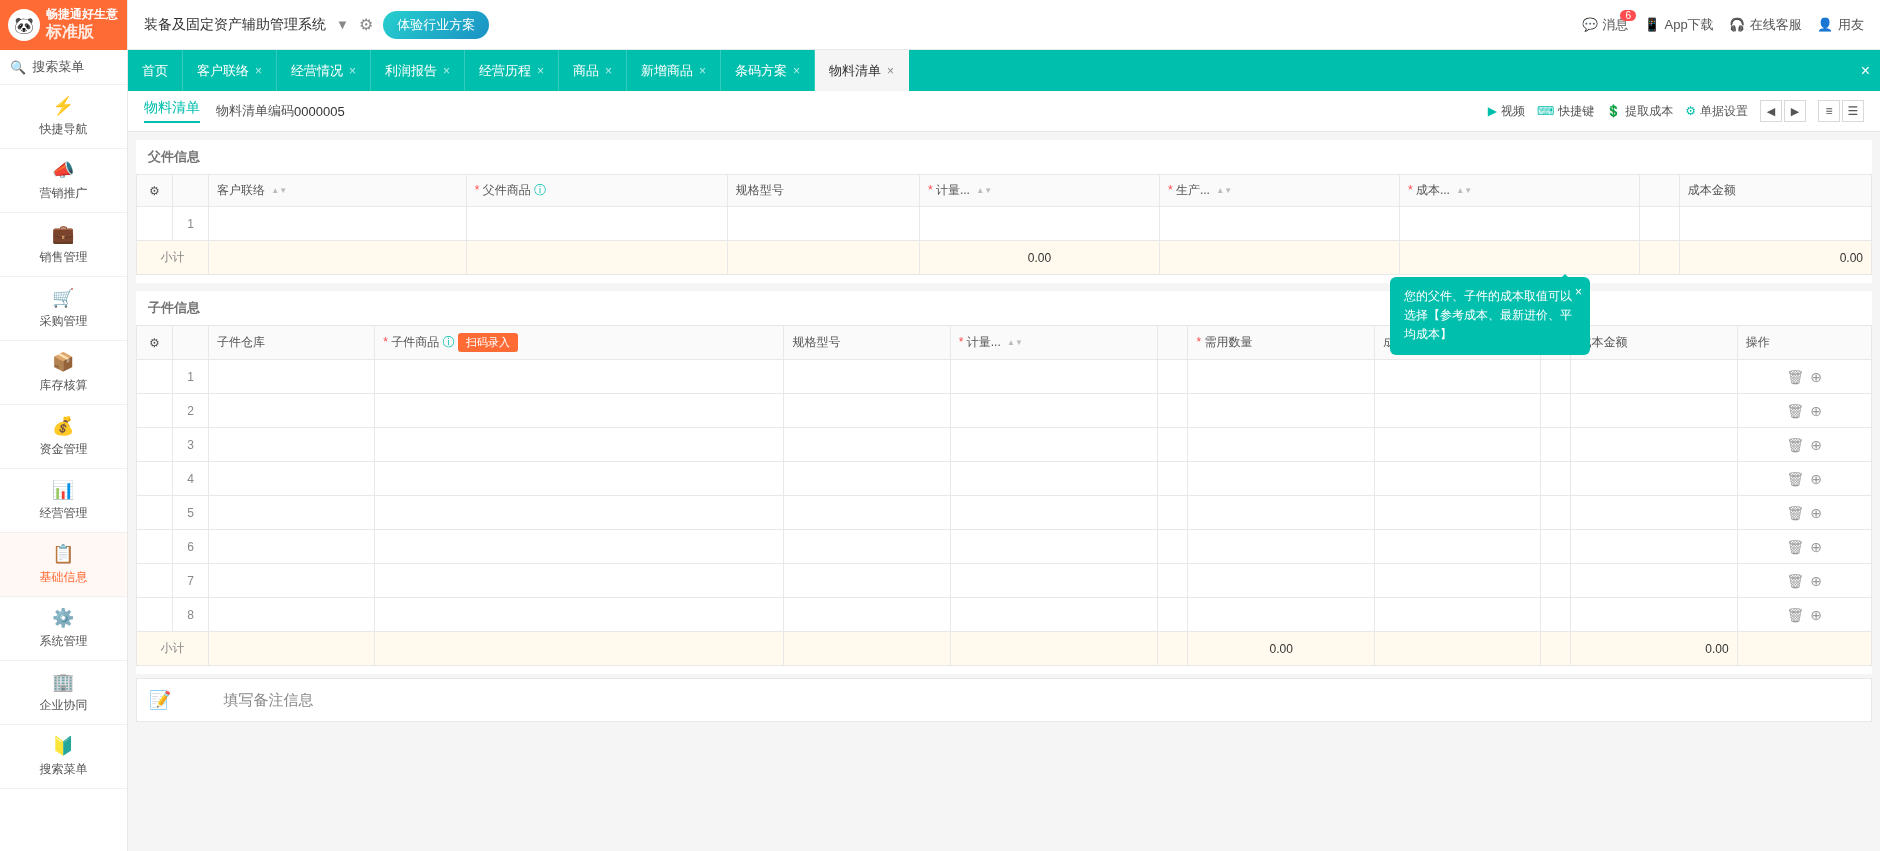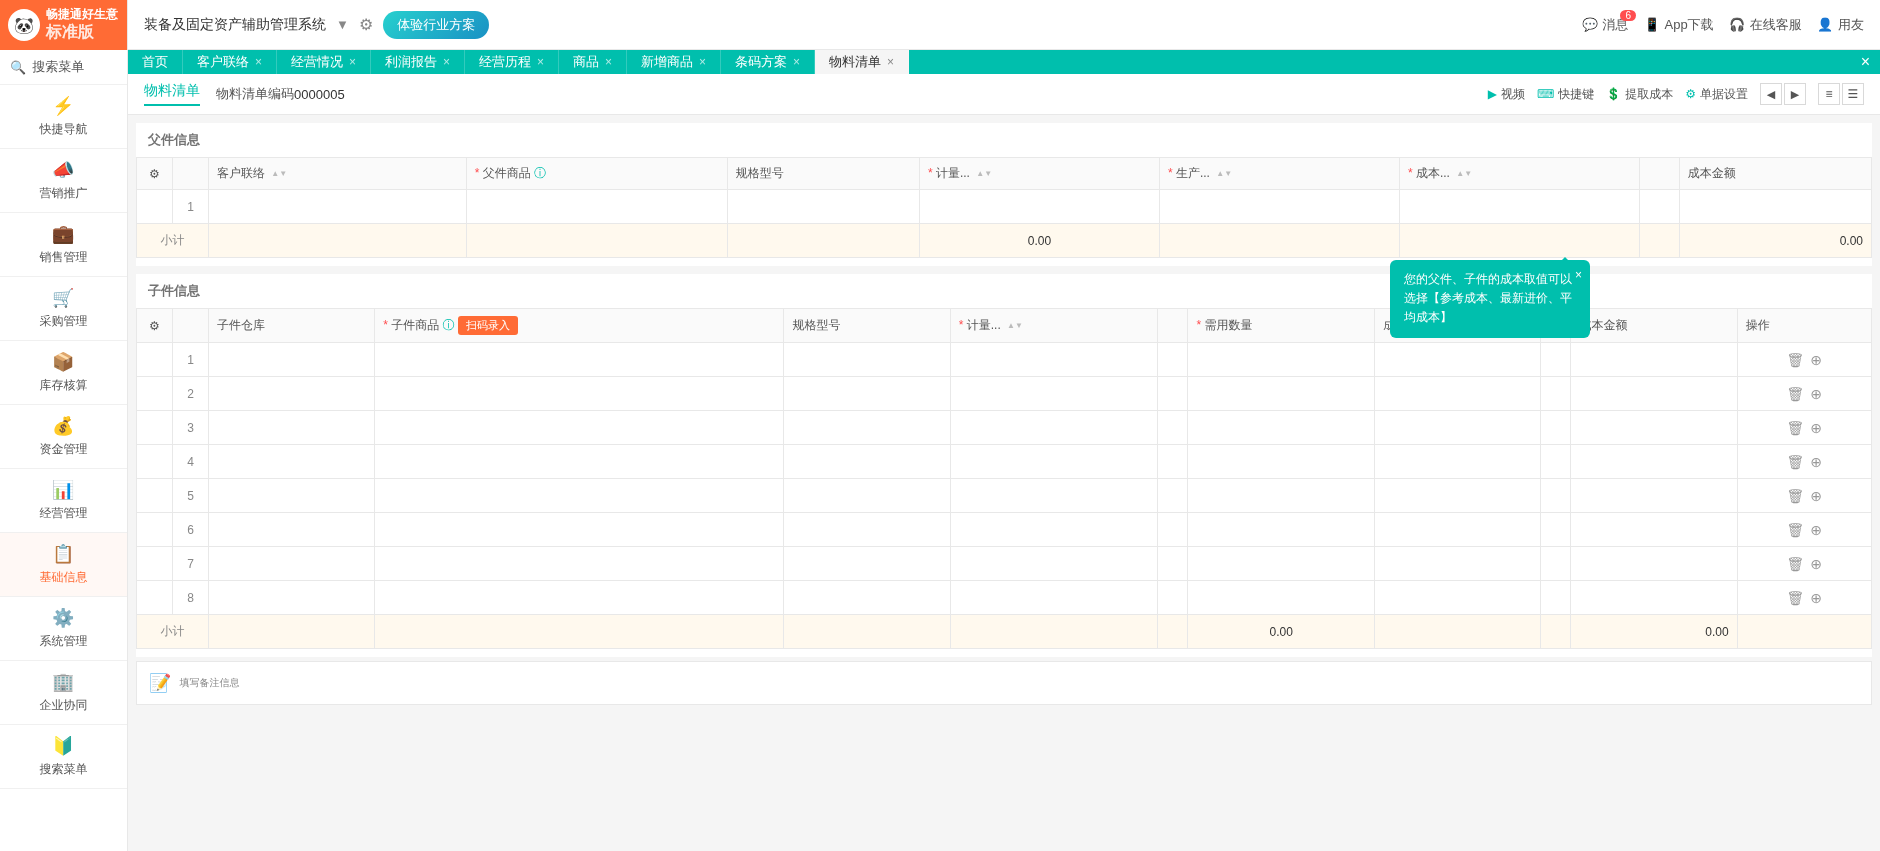--- a/index.html
+++ b/index.html
@@ -99,21 +99,21 @@
       min-width: 16px;
       text-align: center;
     }
 
     
     .nav-tabs {
       background: #00bfad;
       display: flex;
       align-items: center;
       padding: 0 0;
-      height: 24px;
+      height: 41px;
       overflow-x: auto;
     }
     .nav-tab {
       display: flex;
       align-items: center;
       padding: 0 14px;
       height: 42px;
       color: #fff;
       font-size: 13px;
       cursor: pointer;
@@ -250,21 +250,21 @@
     .bottom-area {
       background: #fff;
       margin: 4px 8px 8px 8px;
       padding: 10px 12px;
       display: flex;
       align-items: center;
       gap: 8px;
       border: 1px solid #e8e8e8;
     }
     .bottom-icon { color: #00bfad; font-size: 18px; }
-    .bottom-text { color: #888; font-size: 10px; }
+    .bottom-text { color: #888; font-size: 15px; margin-left: 44px; }
 
     .nav-arrows { display: flex; gap: 2px; }
     .nav-arrow { width: 22px; height: 22px; border: 1px solid #d9d9d9; background: #fff; display: flex; align-items: center; justify-content: center; cursor: pointer; font-size: 11px; color: #555; }
     .view-icon { width: 22px; height: 22px; display: flex; align-items: center; justify-content: center; border: 1px solid #d9d9d9; cursor: pointer; }
     th .sort-icons { display: inline-flex; flex-direction: column; margin-left: 3px; font-size: 8px; color: #bbb; vertical-align: middle; }
   </style>
 </head>
 <body>
 
 <div class="sidebar">

